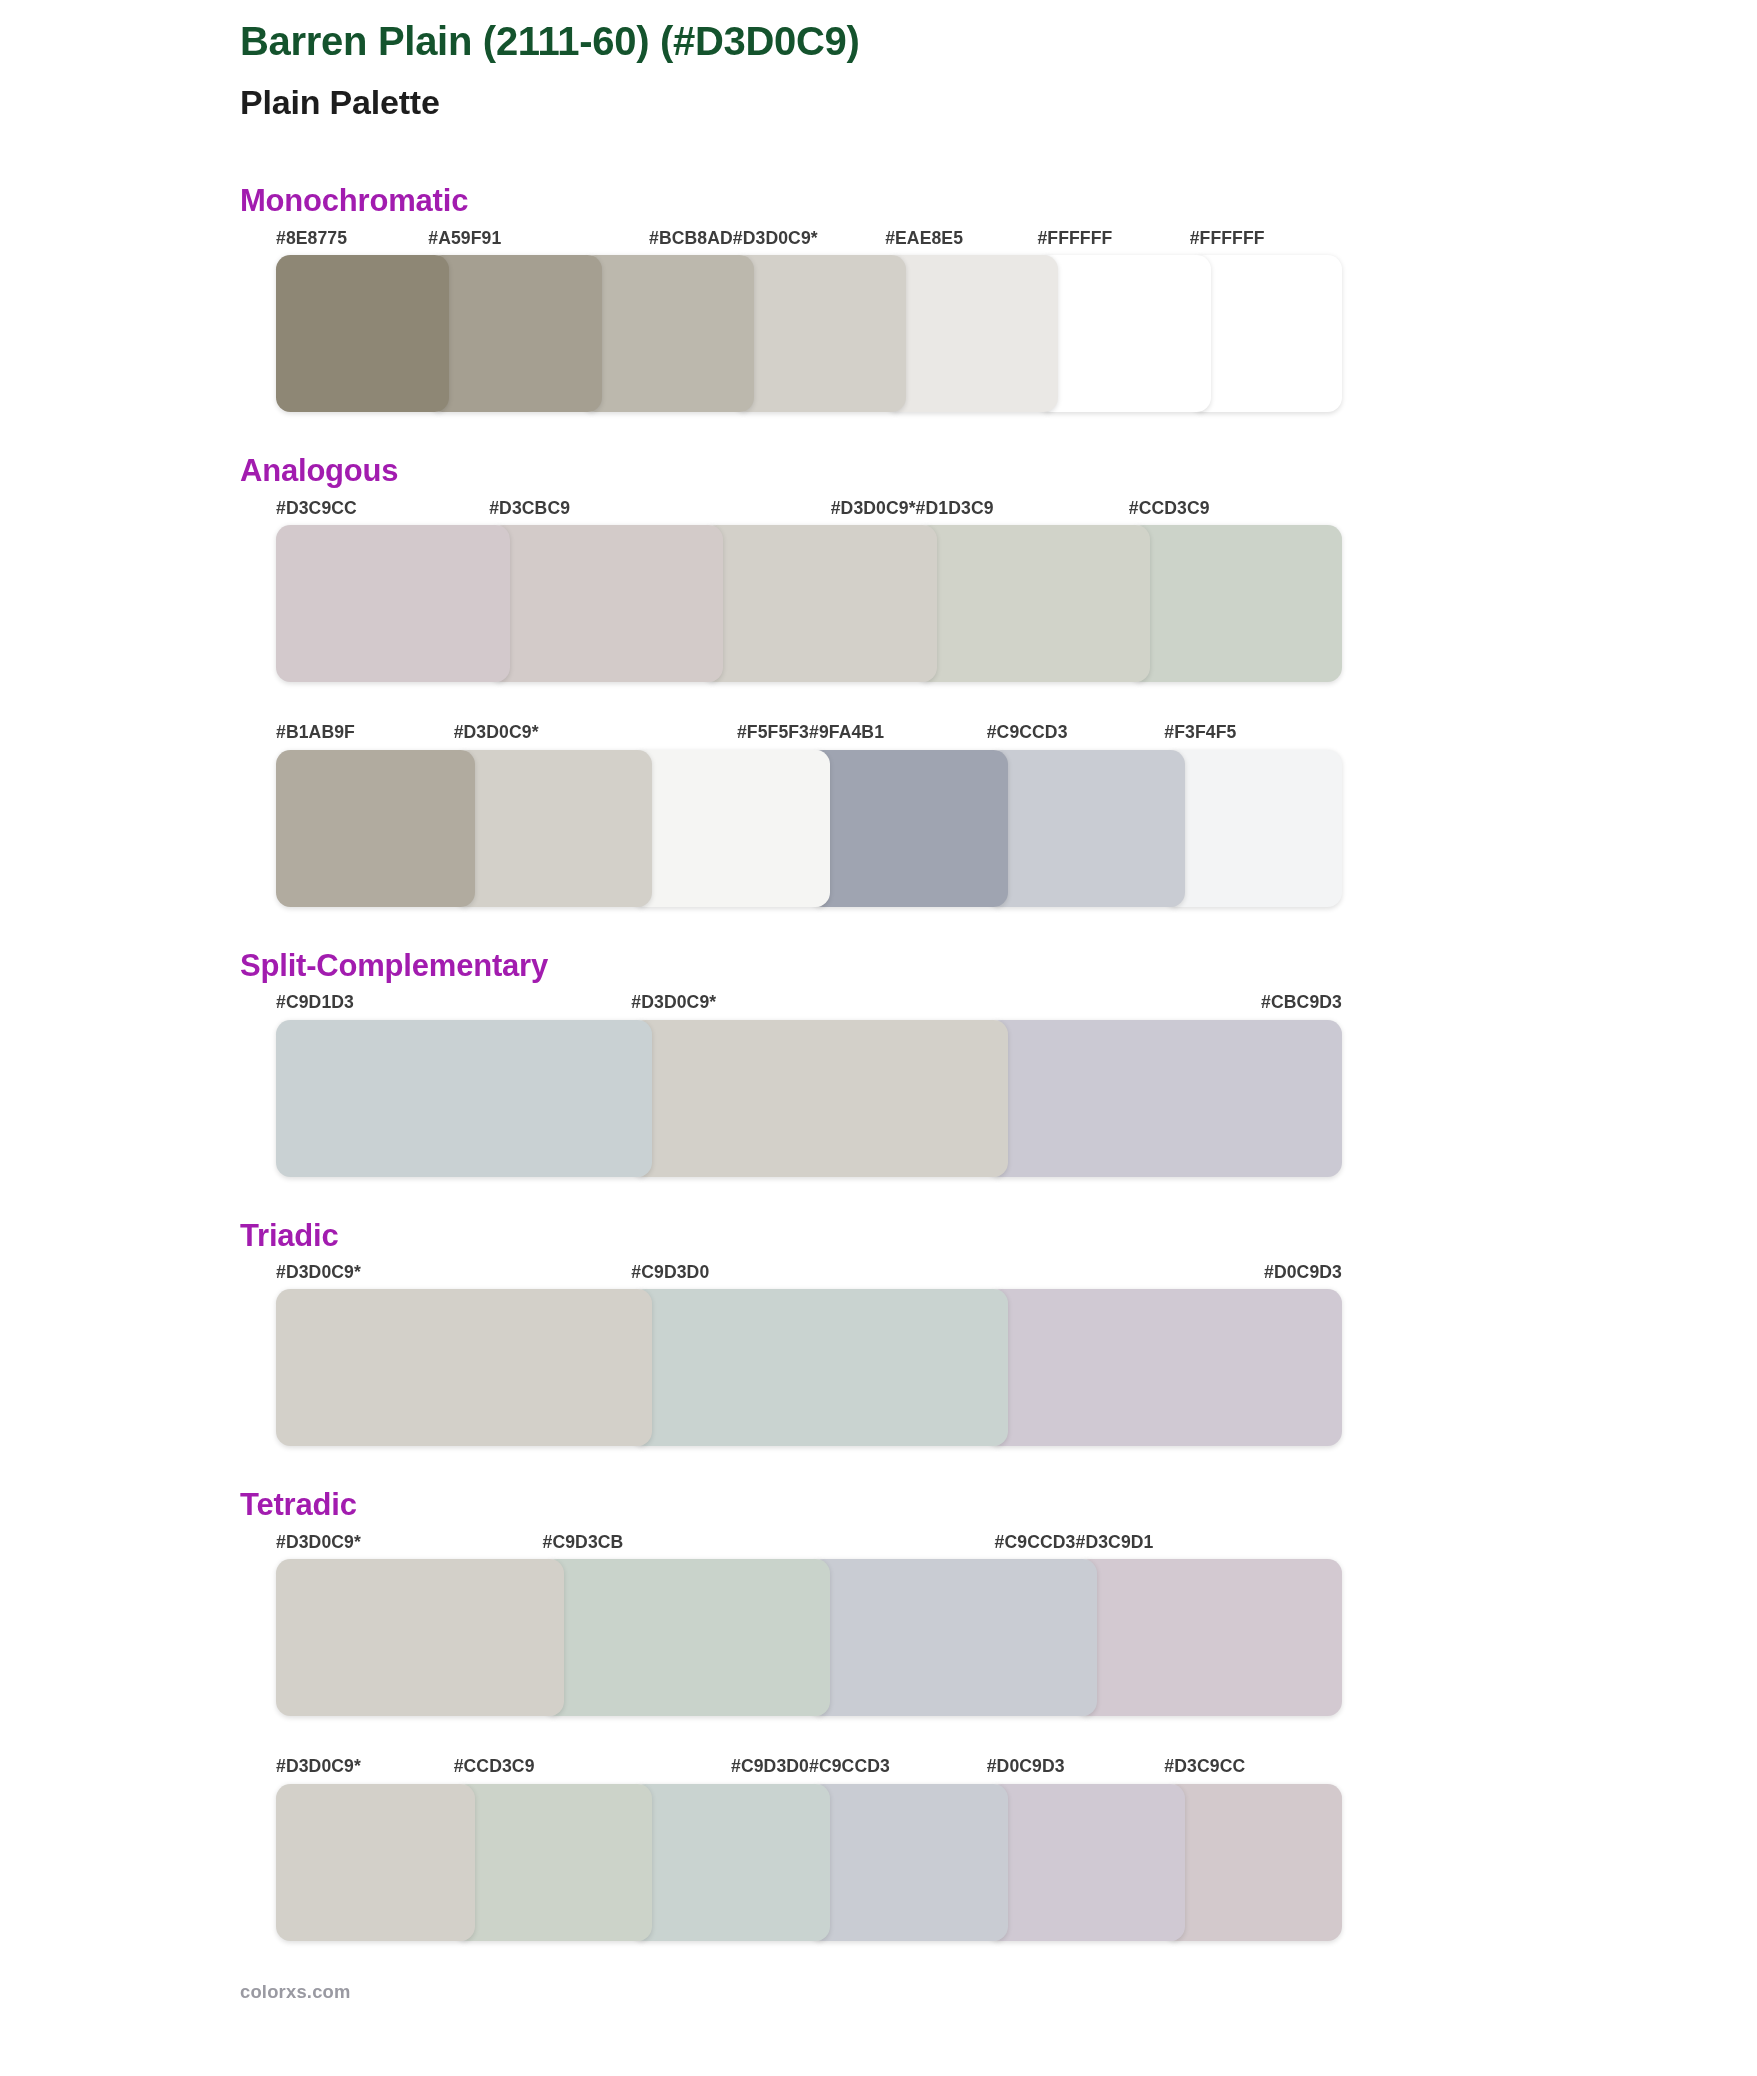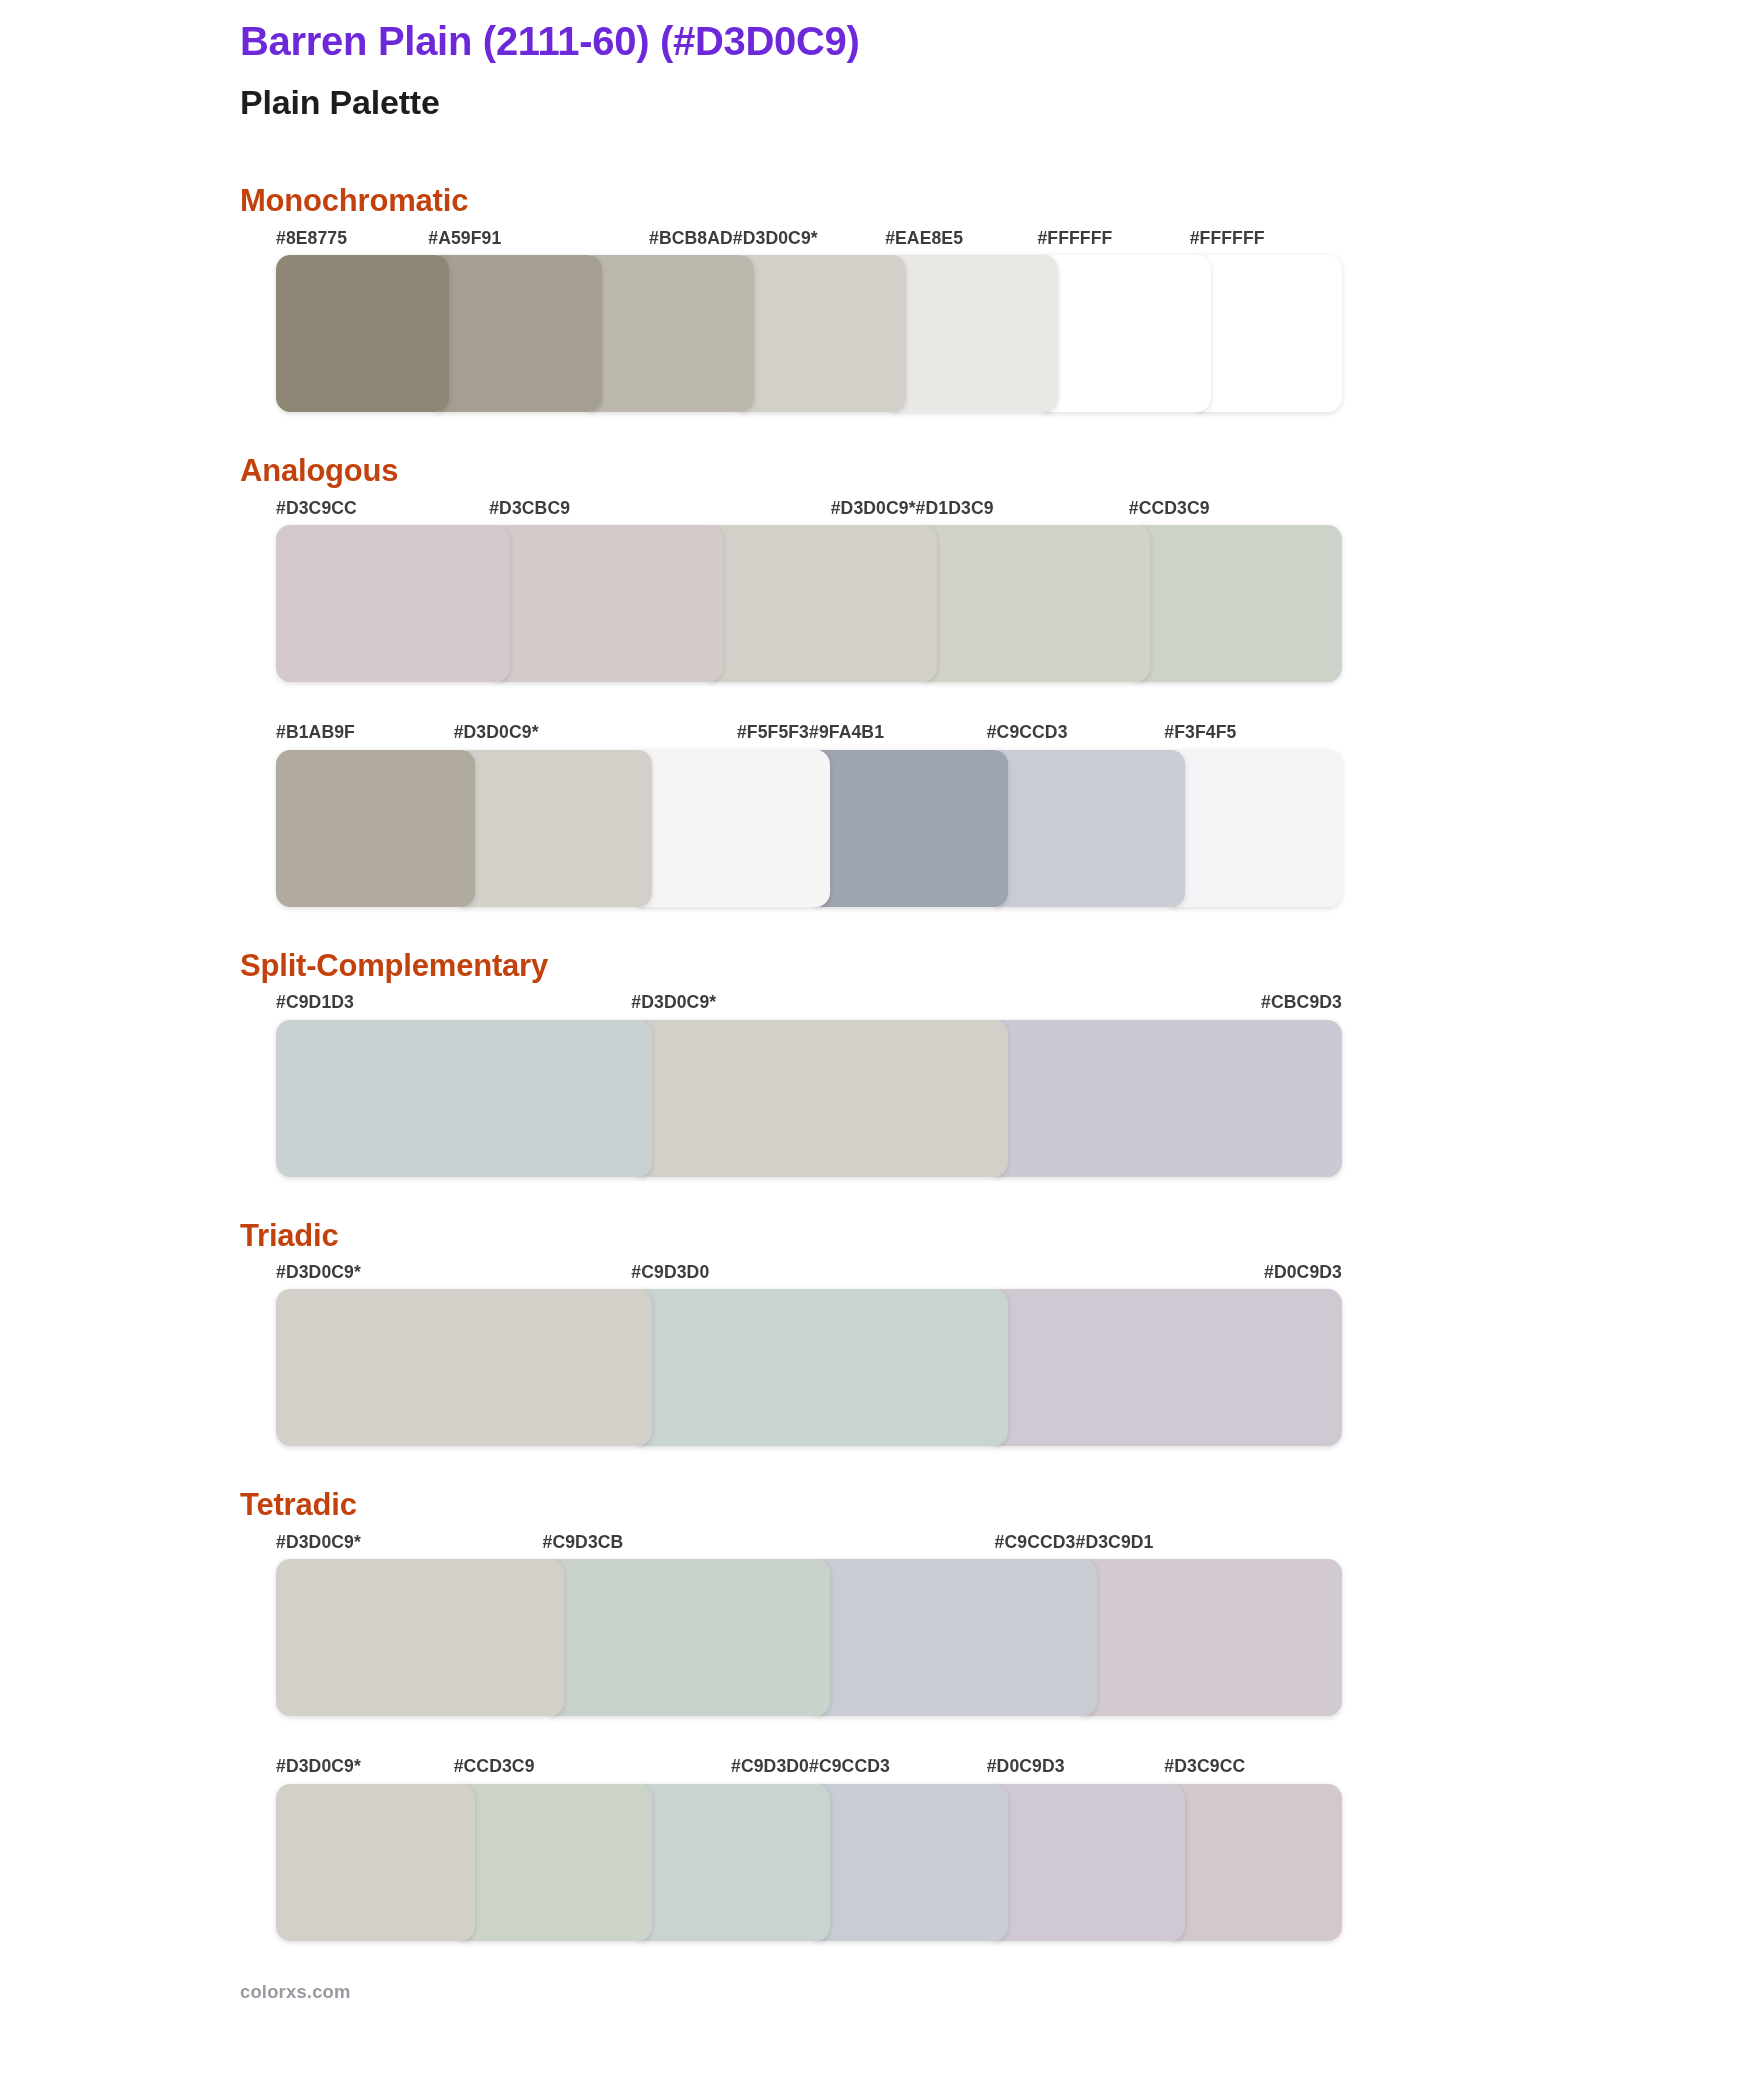--- a/index.html
+++ b/index.html
@@ -21,41 +21,41 @@
     left: 240px;
     top: 0;
     width: 1134px;
   }
 
   
   .page-header { padding-top: 17.6px; }
   .page-title {
     font-size: 40px;
     font-weight: 700;
-    color: #6d28d9;
+    color: #14532d;
     letter-spacing: -0.3px;
     line-height: 1.16;
     white-space: nowrap;
   }
   .page-subtitle {
     font-size: 34px;
     font-weight: 700;
     color: #1d1d1d;
     letter-spacing: -0.2px;
     line-height: 1.2;
     margin-top: 17.6px;
   }
 
   
   .sections { margin-top: 62px; }
   .palette-section { margin-bottom: 42px; }
   .section-title {
     font-size: 31px;
     font-weight: 700;
-    color: #c2410c;
+    color: #a21caf;
     letter-spacing: -0.2px;
     line-height: 1.1;
     margin-bottom: 11.2px;
   }
 
   .swatch-row {
     position: relative;
     display: flex;
     align-items: flex-start;
     width: 1102px;

